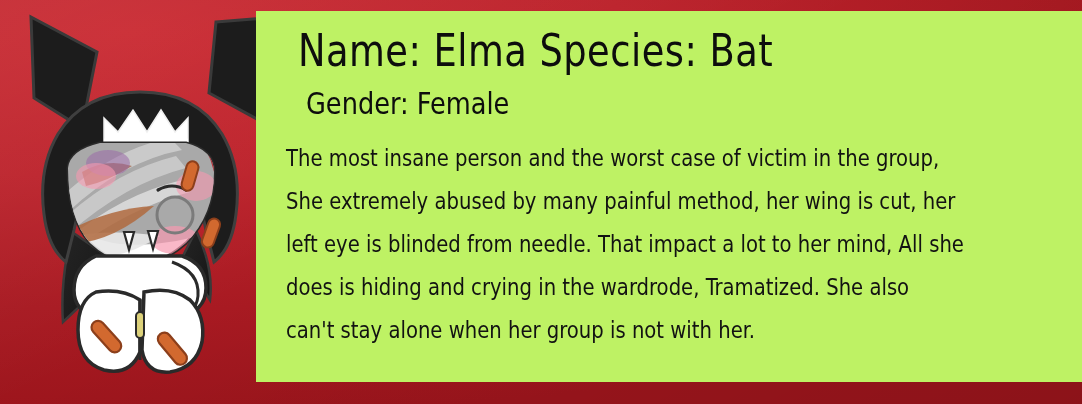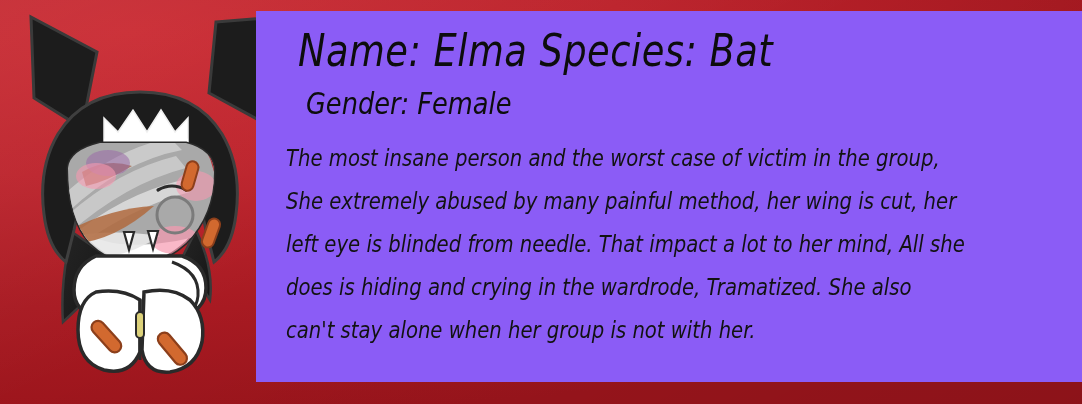--- a/index.html
+++ b/index.html
@@ -28,23 +28,22 @@
     background: linear-gradient(155deg, rgba(255,255,255,0.07) 0%, rgba(255,255,255,0) 45%, rgba(0,0,0,0.10) 100%);
   }
 
   
   .panel {
     position: absolute;
     left: 256px;
     top: 11px;
     width: 826px;
     height: 371px;
-    background: #8b5cf6;
+    background: #bef264;
     box-shadow: 0 0 0 0 rgba(0,0,0,0);
-    font-style: italic;
   }
   .panel-inner {
     position: absolute;
     inset: 0;
     padding: 4px 14px 0 28px;
     box-sizing: border-box;
   }
   .title {
     font-family: "DejaVu Sans Condensed", "Liberation Sans Narrow", "Liberation Sans", sans-serif;
     font-size: 44px;

